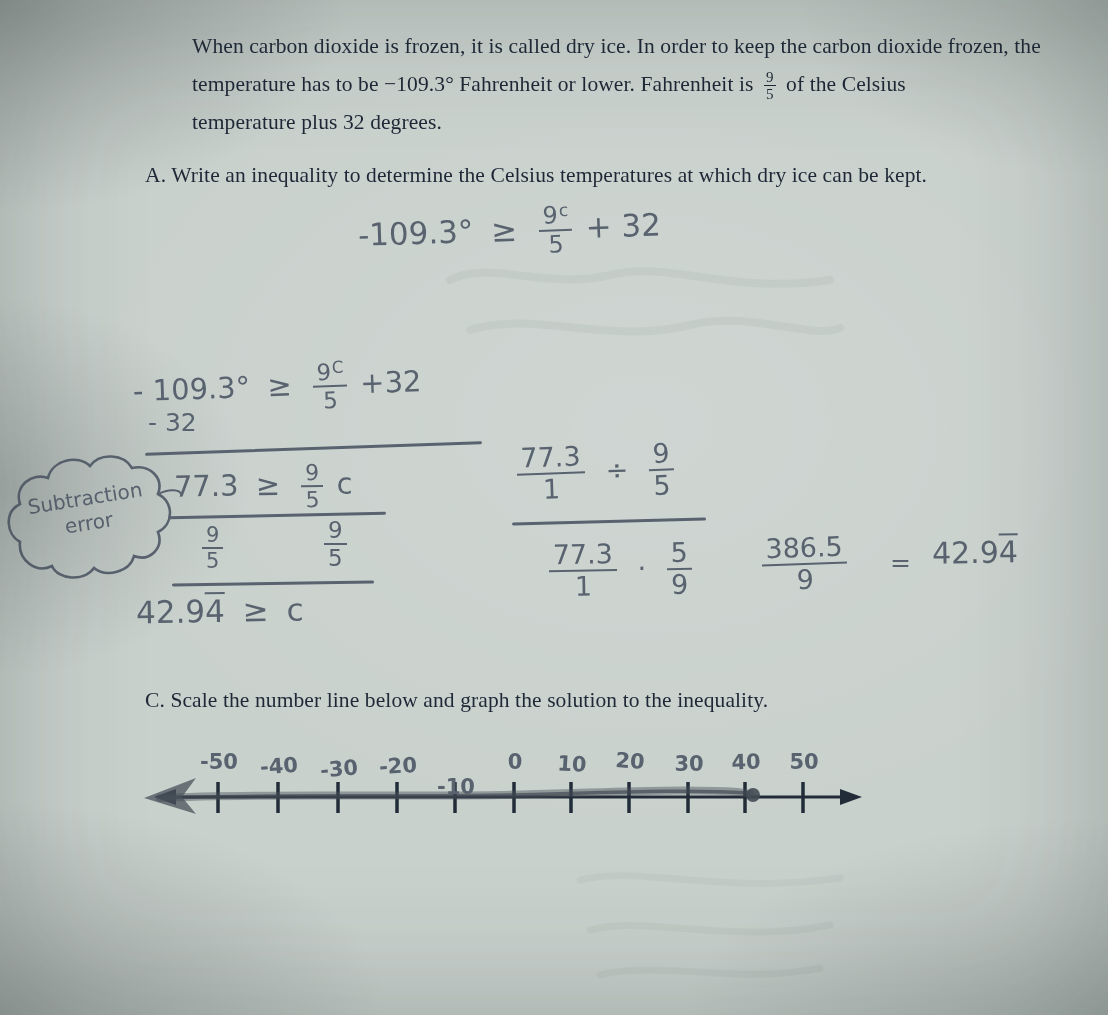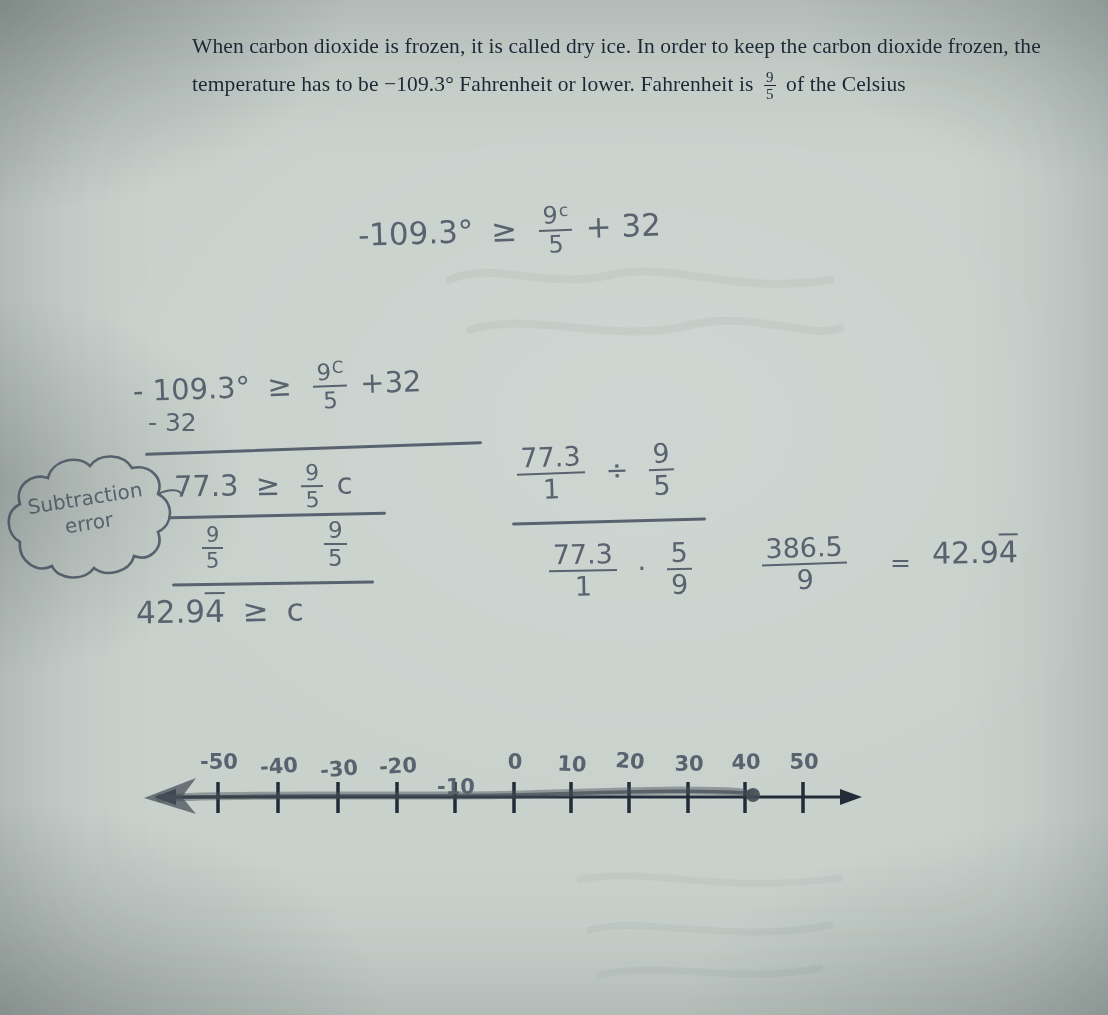--- a/index.html
+++ b/index.html
@@ -80,22 +80,24 @@
 <div id="page">
 
   <div class="print intro" style="left:145px;top:27px;margin-left:47px;">
     <span>When carbon dioxide is frozen, it is called dry ice. In order to keep the carbon dioxide frozen,</span>
     <span>the temperature has to be −109.3° Fahrenheit or lower. Fahrenheit is</span>
     <span class="frac pfrac">
         <span class="num">9</span>
         <span class="den">5</span>
       </span>
     <span>of the Celsius</span><br>
-  </div>
-
+    <span>temperature plus 32 degrees.</span>
+  </div>
+
+  <div class="print" style="left:145px;top:163px;">A. Write an inequality to determine the Celsius temperatures at which dry ice can be kept.</div>
 
   <div class="hand" style="left:358px;top:205px;font-size:31px;transform:rotate(-2deg);">
     <span>-109.3°</span>
     <span class="rel">≥</span>
     <span class="frac" style="font-size:24px;">
         <span class="num"><span>9</span><span class="sup">c</span></span>
         <span class="den">5</span>
       </span>
     <span>+ 32</span>
   </div>
@@ -181,20 +183,21 @@
 
   <div class="hand frac" style="left:758px;top:534px;font-size:27px;transform:rotate(-2deg);">
       <span class="num">386.5</span>
       <span class="den">9</span>
     </div>
   <div class="hand" style="left:890px;top:548px;font-size:25px;">=</div>
   <div class="hand" style="left:932px;top:534px;font-size:30px;transform:rotate(-1deg);">
     <span>42.9</span><span class="rep">4</span>
   </div>
 
+  <div class="print" style="left:145px;top:688px;">C. Scale the number line below and graph the solution to the inequality.</div>
 
   <div style="position:absolute;left:140px;top:740px;width:760px;height:100px;font-weight:bold;">
     <span class="nl-label" style="left:57px;">-50</span>
     <span class="nl-label" style="left:117px;">-40</span>
     <span class="nl-label" style="left:177px;">-30</span>
     <span class="nl-label" style="left:236px;">-20</span>
     <span class="nl-label" style="left:294px;">-10</span>
     <span class="nl-label" style="left:353px;">0</span>
     <span class="nl-label" style="left:410px;">10</span>
     <span class="nl-label" style="left:468px;">20</span>

